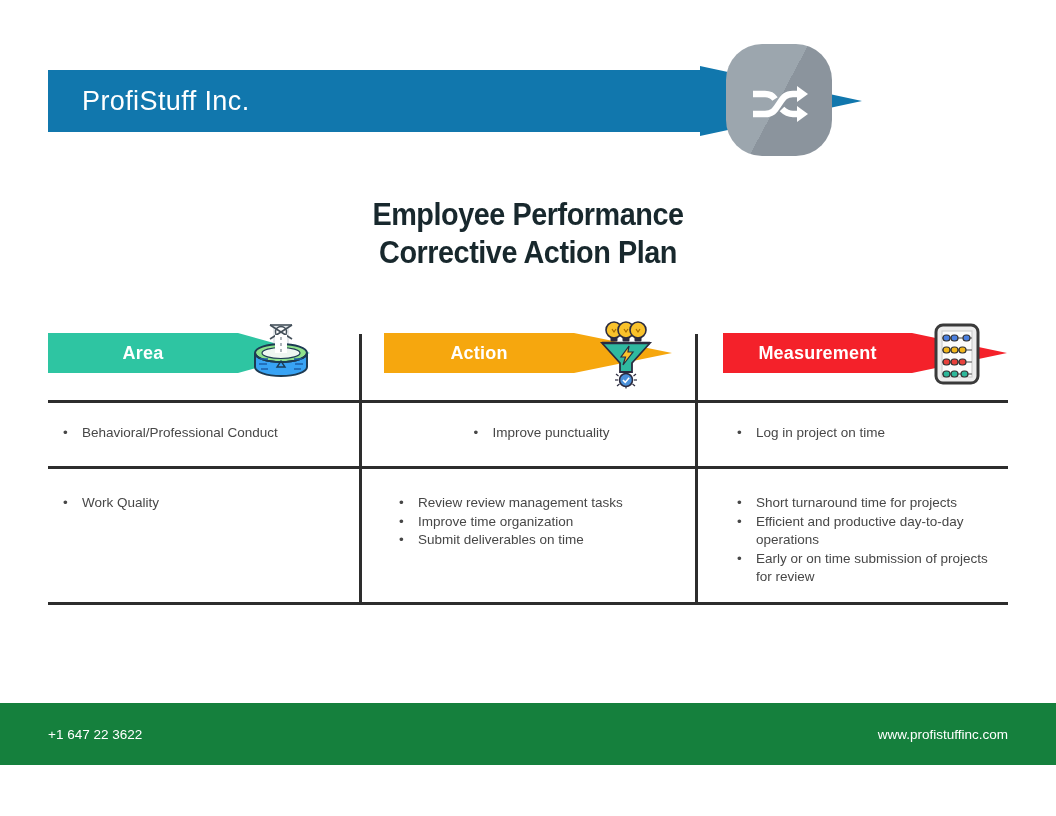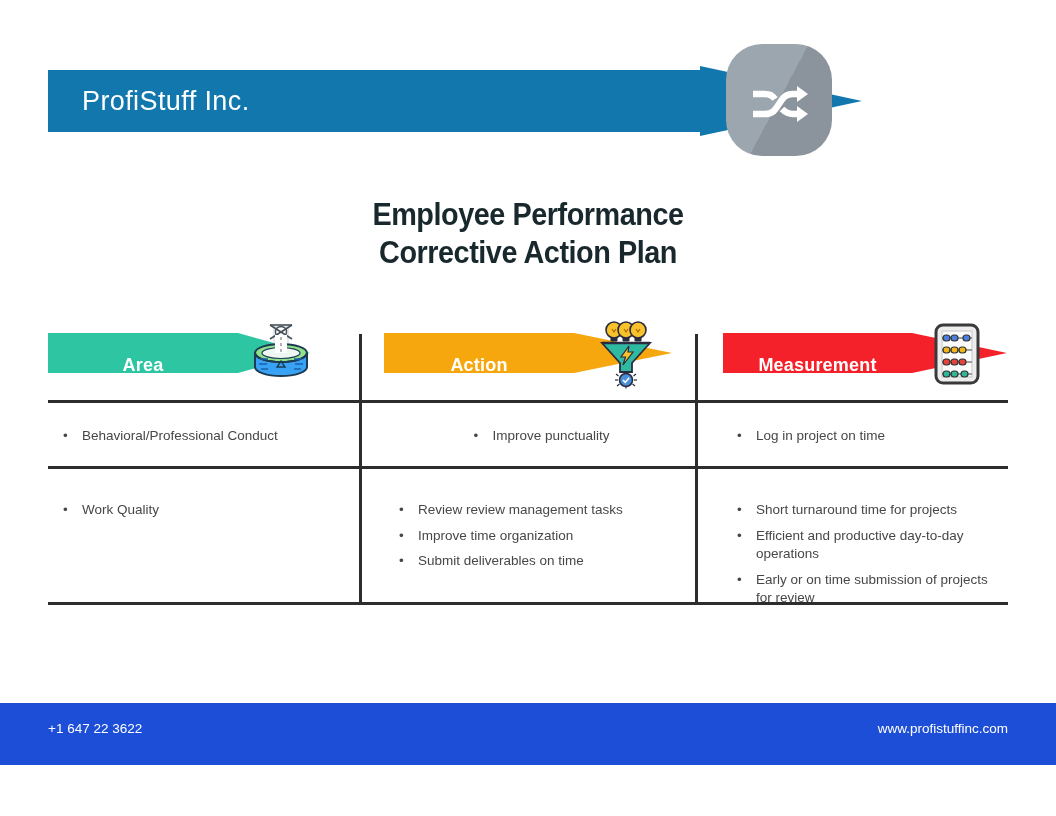--- a/index.html
+++ b/index.html
@@ -21,38 +21,38 @@
              letter-spacing:-0.5px;transform:scaleX(0.93);transform-origin:center;}
   .doc-title span{display:block;}
 
   
   .hline{position:absolute;left:48px;width:960px;height:3px;background:#2d2d2d;}
   .vline{position:absolute;top:334px;width:3px;height:271px;background:#2d2d2d;}
 
   
   .col-header{position:absolute;top:333px;height:40px;}
   .col-header svg.arrow{position:absolute;left:0;top:0;}
-  .arrow-label{position:absolute;left:0;top:12px;width:190px;height:40px;line-height:40px;
+  .arrow-label{position:absolute;left:0;top:0;width:190px;height:40px;line-height:40px;
                text-align:center;color:#ffffff;font-weight:700;font-size:18px;letter-spacing:0.2px;}
   .hdr-icon{position:absolute;}
 
   
   .cell{position:absolute;color:#474747;font-size:13.5px;}
   .cell ul{margin:0;padding:0;list-style:none;}
-  .cell li{position:relative;padding-left:22px;line-height:18.5px;margin-top:7px;}
+  .cell li{position:relative;padding-left:22px;line-height:18.5px;}
   .cell li::before{content:"\2022";position:absolute;left:3px;top:0;}
   .r1{top:400px;height:66px;display:flex;align-items:center;}
   .r2{top:494px;}
   .c1{left:60px;width:284px;}
   .c2{left:396px;width:288px;justify-content:center;}
   .c3{left:734px;width:262px;}
 
   
-  .footer{position:absolute;left:0;top:703px;width:1056px;height:62px;background:#1d4ed8;
-          display:flex;align-items:flex-start;justify-content:space-between;
+  .footer{position:absolute;left:0;top:703px;width:1056px;height:62px;background:#15803d;
+          display:flex;align-items:center;justify-content:space-between;
           padding:18px 48px;box-sizing:border-box;color:#ffffff;font-size:13.5px;}
   .footer a{color:#ffffff;text-decoration:none;}
 </style>
 </head>
 <body>
 
 <div class="page">
 
   <div class="banner-bar"></div>
   <svg class="banner-tip" width="162" height="70">

